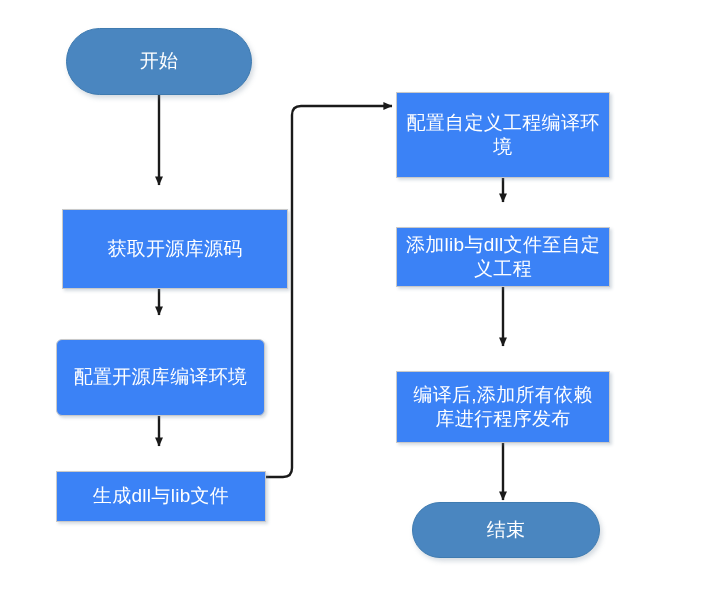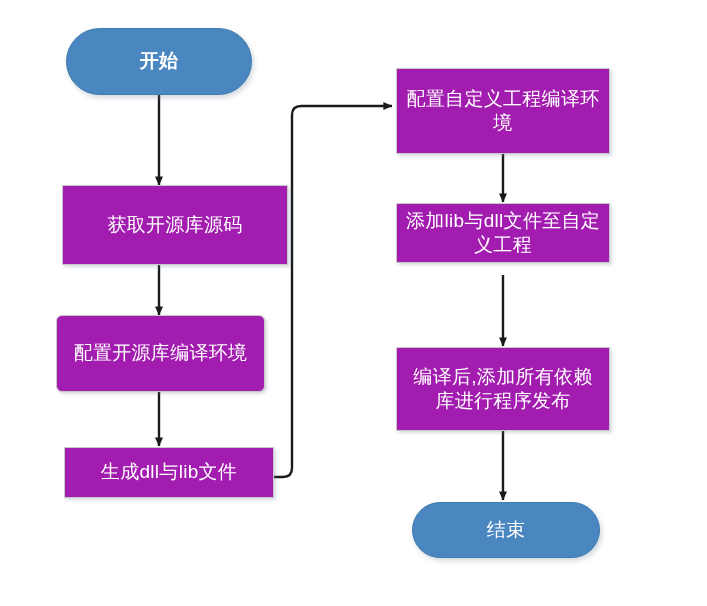--- a/index.html
+++ b/index.html
@@ -32,25 +32,26 @@
     display: flex;
     align-items: center;
     justify-content: center;
     text-align: center;
     color: #ffffff;
     line-height: 1.28;
     letter-spacing: 0.3px;
     -webkit-font-smoothing: antialiased;
   }
   .node-process {
-    background: #a21caf;
+    background: #3b82f6;
     border: 1px solid #c9c9c9;
     font-size: 19px;
     box-shadow: 2px 2px 3px rgba(120,140,160,0.30);
     padding: 2px 8px;
+    margin-top: 24px;
   }
   .node-terminator {
     background: #4A86C0;
     border: 1px solid #3f7bb0;
     border-radius: 999px;
     font-size: 19px;
     box-shadow: 2px 3px 5px rgba(120,140,160,0.32);
   }
   .node-label {
     display: block;
@@ -77,45 +78,45 @@
 
     <path d="M266,477 L283,477 Q292,477 292,468 L292,115 Q292,106 301,106 L392,106" stroke="#1a1a1a" stroke-width="2.4" fill="none" marker-end="url(#arrowhead)"></path>
 
     <path d="M503,154 L503,202" stroke="#1a1a1a" stroke-width="2.4" fill="none" marker-end="url(#arrowhead)"></path>
 
     <path d="M503,275 L503,346" stroke="#1a1a1a" stroke-width="2.4" fill="none" marker-end="url(#arrowhead)"></path>
 
     <path d="M503,419 L503,500" stroke="#1a1a1a" stroke-width="2.4" fill="none" marker-end="url(#arrowhead)"></path>
   </svg>
 
-  <div class="node node-terminator" style="left:66px; top:28px; width:186px; height:67px;font-weight:bold;">
+  <div class="node node-terminator" style="left:66px; top:28px; width:186px; height:67px;">
     <span class="node-label">开始</span>
   </div>
 
   <div class="node node-process" style="left:62px; top:185px; width:226px; height:80px;">
     <span class="node-label">获取开源库源码</span>
   </div>
 
   <div class="node node-process" style="left:56px; top:315px; width:209px; height:77px;border-radius:6px;">
     <span class="node-label">配置开源库编译环境</span>
   </div>
 
-  <div class="node node-process" style="left:64px; top:447px; width:210px; height:51px;">
+  <div class="node node-process" style="left:56px; top:447px; width:210px; height:51px;">
     <span class="node-label">生成dll与lib文件</span>
   </div>
 
   <div class="node node-process" style="left:396px; top:68px; width:214px; height:86px;">
     <span class="node-label">配置自定义工程编译环境</span>
   </div>
 
   <div class="node node-process" style="left:396px; top:203px; width:214px; height:60px;">
     <span class="node-label">添加lib与dll文件至自定义工程</span>
   </div>
 
-  <div class="node node-process" style="left:396px; top:347px; width:214px; height:84px;">
+  <div class="node node-process" style="left:396px; top:347px; width:214px; height:72px;">
     <span class="node-label">编译后,添加所有依赖库进行程序发布</span>
   </div>
 
   <div class="node node-terminator" style="left:412px; top:502px; width:188px; height:56px;">
     <span class="node-label">结束</span>
   </div>
 
 </div>
 
 </body></html>

